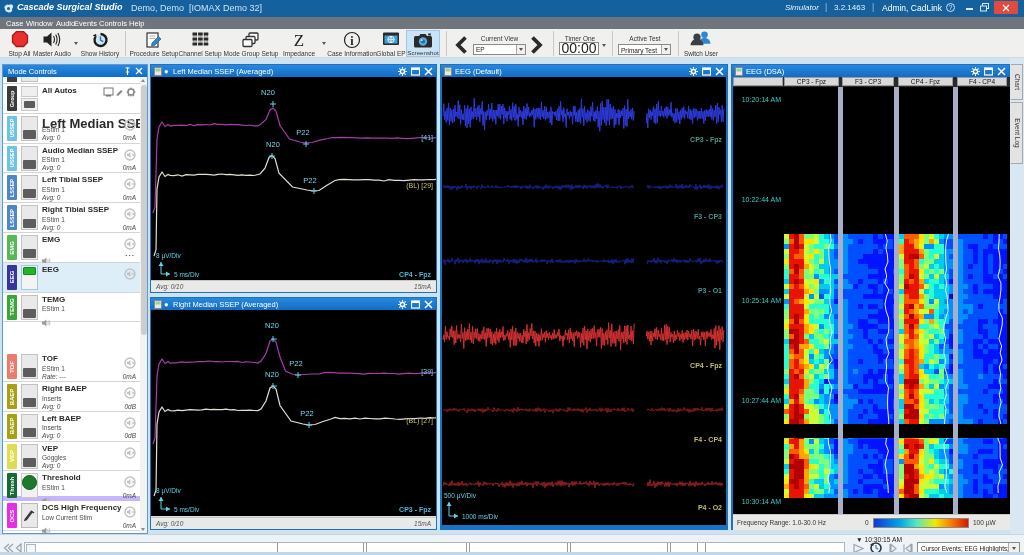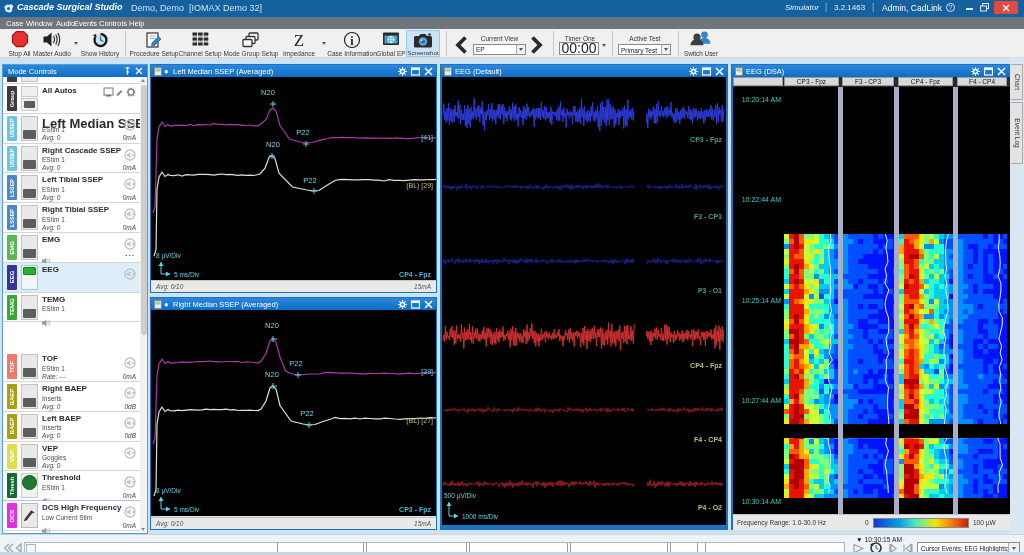--- a/index.html
+++ b/index.html
@@ -220,21 +220,21 @@
               <path d="M8 4.5l2.4 3M10.4 4.5L8 7.5" stroke="#c2c2c2" stroke-width="0.9"></path>
             </svg></div>
           <div style="position:absolute;right:5px;top:20.5px;font-size:6.5px;font-style:italic;color:#4a4a4a">0mA</div>
         </div>
         <div style="position:absolute;left:0;top:59.6px;width:138px;height:29.8px;background:#fff;border-bottom:1px solid #d5d5d5">
           <div style="position:absolute;left:4px;top:2px;width:10px;height:25px;background:#6ec3e2;border-radius:1px">
             <span style="position:absolute;left:50%;top:50%;transform:translate(-50%,-50%) rotate(-90deg);color:#fff;font-size:5.5px;font-weight:bold;white-space:nowrap">USSEP</span>
           </div>
           <div style="position:absolute;left:18px;top:2px;width:17px;height:25px;background:#e9e9e9;border:1px solid #c2c2c2"></div>
           <div style="position:absolute;left:20px;top:16px;width:13px;height:9px;background:#5d5d5d;border-radius:1px"></div>
-          <div style="position:absolute;left:39px;top:2px;font-size:8px;font-weight:bold;color:#2a2a2a;white-space:nowrap">Right Cascade SSEP</div>
+          <div style="position:absolute;left:39px;top:2px;font-size:8px;font-weight:bold;color:#2a2a2a;white-space:nowrap">Audio Median SSEP</div>
           <div style="position:absolute;left:39px;top:12.5px;font-size:6.5px;color:#4a4a4a;white-space:nowrap">EStim 1</div>
           <div style="position:absolute;left:39px;top:20.5px;font-size:6.5px;font-style:italic;color:#4a4a4a">Avg: 0</div>
           <div style="position:absolute;right:5px;top:3px"><svg width="12" height="12" viewBox="0 0 12 12">
               <circle cx="6" cy="6" r="5" fill="none" stroke="#c2c2c2" stroke-width="1.4"></circle>
               <path d="M3 4.7h1.6L6.4 3v6L4.6 7.3H3z" fill="#c2c2c2"></path>
               <path d="M8 4.5l2.4 3M10.4 4.5L8 7.5" stroke="#c2c2c2" stroke-width="0.9"></path>
             </svg></div>
           <div style="position:absolute;right:5px;top:20.5px;font-size:6.5px;font-style:italic;color:#4a4a4a">0mA</div>
         </div>
         <div style="position:absolute;left:0;top:89.4px;width:138px;height:29.8px;background:#fff;border-bottom:1px solid #d5d5d5">
@@ -375,21 +375,21 @@
           <div style="position:absolute;left:20px;top:16px;width:13px;height:9px;background:#5d5d5d;border-radius:1px"></div>
           <div style="position:absolute;left:39px;top:2px;font-size:8px;font-weight:bold;color:#2a2a2a;white-space:nowrap">VEP</div>
           <div style="position:absolute;left:39px;top:12.5px;font-size:6.5px;color:#4a4a4a;white-space:nowrap">Goggles</div>
           <div style="position:absolute;left:39px;top:20.5px;font-size:6.5px;font-style:italic;color:#4a4a4a">Avg: 0</div>
           <div style="position:absolute;right:5px;top:3px"><svg width="12" height="12" viewBox="0 0 12 12">
               <circle cx="6" cy="6" r="5" fill="none" stroke="#c2c2c2" stroke-width="1.4"></circle>
               <path d="M3 4.7h1.6L6.4 3v6L4.6 7.3H3z" fill="#c2c2c2"></path>
               <path d="M8 4.5l2.4 3M10.4 4.5L8 7.5" stroke="#c2c2c2" stroke-width="0.9"></path>
             </svg></div>
         </div>
-        <div style="position:absolute;left:0;top:387.4px;width:138px;height:29.8px;background:#fff;border-bottom:1px solid #c4b5fd">
+        <div style="position:absolute;left:0;top:387.4px;width:138px;height:29.8px;background:#fff;border-bottom:5px solid #c4b5fd">
           <div style="position:absolute;left:4px;top:2px;width:10px;height:25px;background:#156a36;border-radius:1px">
             <span style="position:absolute;left:50%;top:50%;transform:translate(-50%,-50%) rotate(-90deg);color:#fff;font-size:5.5px;font-weight:bold;white-space:nowrap">Thresh</span>
           </div>
           <div style="position:absolute;left:18px;top:2px;width:17px;height:25px;background:#f2f2f2;border:1px solid #c9c9c9"></div>
           <div style="position:absolute;left:19px;top:4px;width:15px;height:15px;border-radius:50%;background:#1d7a2d;border:1px solid #0f5a1d"></div>
           <div style="position:absolute;left:39px;top:2px;font-size:8px;font-weight:bold;color:#2a2a2a;white-space:nowrap">Threshold</div>
           <div style="position:absolute;left:39px;top:12.5px;font-size:6.5px;color:#4a4a4a;white-space:nowrap">EStim 1</div>
           <div style="position:absolute;left:39px;top:20px"><svg width="9" height="8" viewBox="0 0 9 8">
               <path d="M0 2.5h2l2.4-2v7l-2.4-2H0z" fill="#9a9a9a"></path>
               <path d="M5.6 2.2q1.3 1.8 0 3.6M7 1.2q2 2.6 0 5.4" stroke="#b0b0b0" stroke-width="0.8" fill="none"></path>

